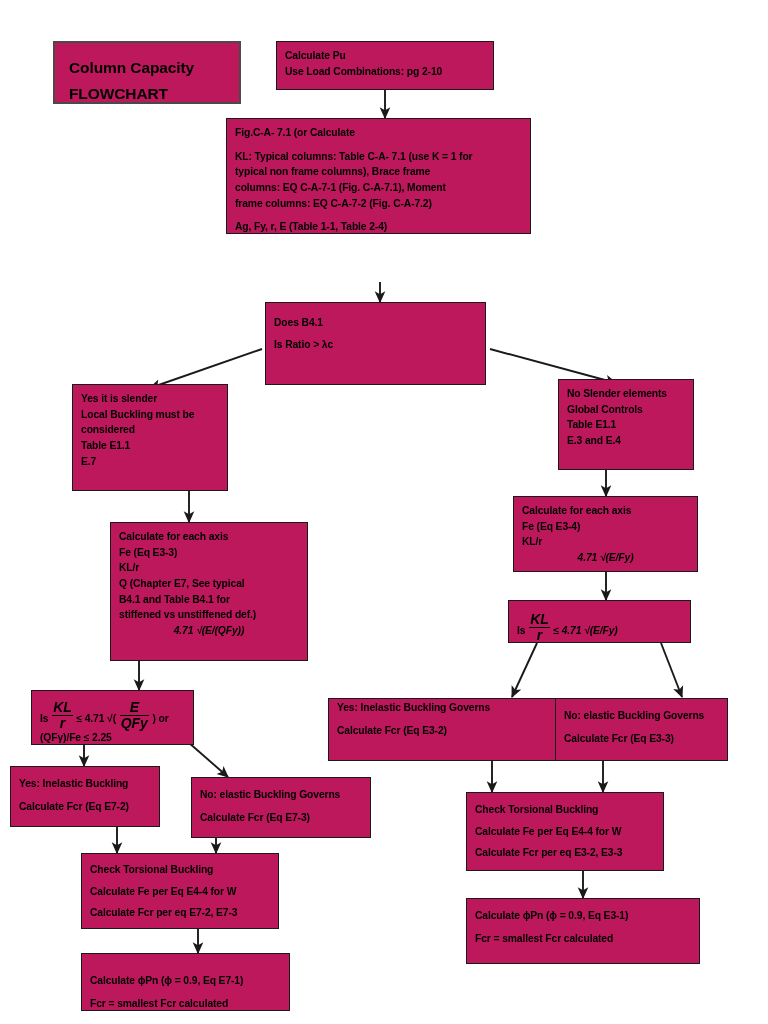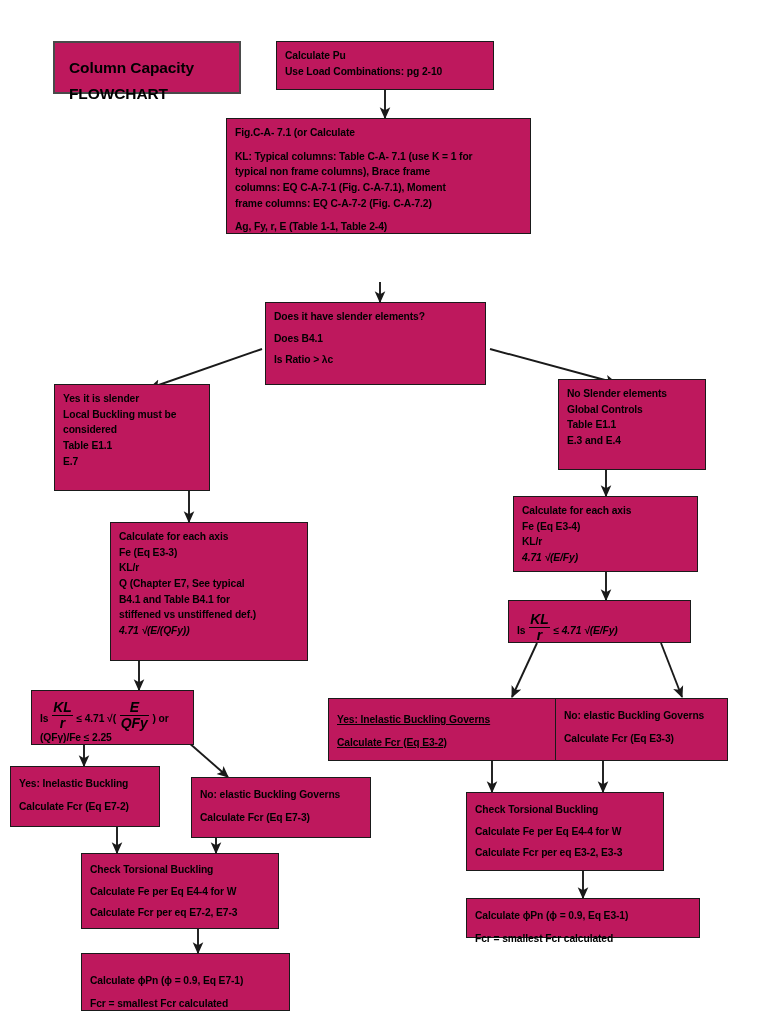--- a/index.html
+++ b/index.html
@@ -51,21 +51,21 @@
     vertical-align: -0.42em;
     text-align: center;
     font-style: italic;
     font-size: 14px;
     line-height: 1.04;
     margin: 0 1px;
   }
   .frac .num { display: block; border-bottom: 1.1px solid #000; padding: 0 1px; }
   .frac .den { display: block; padding: 0 1px; }
   .rad { font-style: normal; }
-  .ital { font-style: italic; }
+  .ital { font-style: italic; text-align: center; }
 </style>
 </head>
 <body>
 
 <div id="page">
 
   <svg class="edges" viewBox="0 0 768 1024" xmlns="http://www.w3.org/2000/svg">
     <defs>
       <marker id="ah" markerWidth="9" markerHeight="9" refX="5.6" refY="3.1" orient="auto" markerUnits="strokeWidth">
         <path d="M0,0.3 L6.2,3.1 L0,5.9 L1.5,3.1 Z" fill="#1a1a1a"></path>
@@ -104,21 +104,21 @@
       <path d="M492,761 L492,792"></path>
 
       <path d="M603,761 L603,792"></path>
 
       <path d="M583,871 L583,898"></path>
 
       <path d="M198,929 L198,953"></path>
     </g>
   </svg>
 
-  <div class="box title-box" style="left:53px; top:41px; width:188px; height:53px;">
+  <div class="box title-box" style="left:53px; top:41px; width:188px; height:63px;">
     <span class="ln">Column Capacity</span>
     <span class="ln">FLOWCHART</span>
   </div>
 
   <div class="box" style="left:276px; top:41px; width:218px; height:49px;">
     <span class="ln">Calculate Pu</span>
     <span class="ln">Use Load Combinations: pg 2-10</span>
   </div>
 
   <div class="box" style="left:226px; top:118px; width:305px; height:116px;">
@@ -126,36 +126,35 @@
     <span class="sp"></span>
     <span class="ln">KL: Typical columns: Table C-A- 7.1 (use K = 1 for</span>
     <span class="ln">typical non frame columns), Brace frame</span>
     <span class="ln">columns: EQ C-A-7-1 (Fig. C-A-7.1), Moment</span>
     <span class="ln">frame columns: EQ C-A-7-2 (Fig. C-A-7.2)</span>
     <span class="sp"></span>
     <span class="ln">Ag, Fy, r, E  (Table 1-1, Table 2-4)</span>
   </div>
 
   <div class="box" style="left:265px; top:302px; width:221px; height:83px;">
-    <span class="ln">Does it have slender elements?</span>
     <span class="sp" style="height:6px"></span>
     <span class="ln">Does B4.1</span>
     <span class="sp" style="height:6px"></span>
     <span class="ln">Is Ratio &gt; λc</span>
   </div>
 
-  <div class="box" style="left:54px; top:384px; width:156px; height:107px;">
+  <div class="box" style="left:72px; top:384px; width:156px; height:107px;">
     <span class="ln">Yes it is slender</span>
     <span class="ln">Local Buckling must be</span>
     <span class="ln">considered</span>
     <span class="ln">Table E1.1</span>
     <span class="ln">E.7</span>
   </div>
 
-  <div class="box" style="left:558px; top:379px; width:148px; height:91px;">
+  <div class="box" style="left:558px; top:379px; width:136px; height:91px;">
     <span class="ln">No Slender elements</span>
     <span class="ln">Global Controls</span>
     <span class="ln">Table E1.1</span>
     <span class="ln"> E.3 and E.4</span>
   </div>
 
   <div class="box" style="left:513px; top:496px; width:185px; height:76px;">
     <span class="ln">Calculate for each axis</span>
     <span class="ln">Fe (Eq E3-4)</span>
     <span class="ln">KL/r</span>
@@ -195,21 +194,21 @@
       <span class="rad">4.71 √(</span>
       <span class="frac">
         <span class="num">E</span>
         <span class="den">QFy</span>
       </span>
       <span>) or</span>
     </span>
     <span class="ln">(QFγ)/Fe ≤ 2.25</span>
   </div>
 
-  <div class="box" style="left:328px; top:698px; width:240px; height:63px; padding-top:13px;text-decoration:underline;">
+  <div class="box" style="left:328px; top:698px; width:240px; height:63px; padding-top:1px;">
     <span class="ln">Yes: Inelastic Buckling Governs</span>
     <span class="sp" style="height:7px"></span>
     <span class="ln">Calculate Fcr (Eq E3-2)</span>
   </div>
 
   <div class="box" style="left:555px; top:698px; width:173px; height:63px; padding-top:9px;">
     <span class="ln">No: elastic Buckling Governs</span>
     <span class="sp" style="height:7px"></span>
     <span class="ln">Calculate Fcr (Eq E3-3)</span>
   </div>
@@ -235,21 +234,21 @@
   </div>
 
   <div class="box" style="left:81px; top:853px; width:198px; height:76px; padding-top:8px;">
     <span class="ln">Check Torsional Buckling</span>
     <span class="sp" style="height:6px"></span>
     <span class="ln">Calculate Fe per Eq E4-4 for W</span>
     <span class="sp" style="height:6px"></span>
     <span class="ln">Calculate Fcr per eq E7-2, E7-3</span>
   </div>
 
-  <div class="box" style="left:466px; top:898px; width:234px; height:40px; padding-top:9px;">
+  <div class="box" style="left:466px; top:898px; width:234px; height:66px; padding-top:9px;">
     <span class="ln">Calculate ϕPn  (ϕ = 0.9, Eq E3-1)</span>
     <span class="sp" style="height:7px"></span>
     <span class="ln">Fcr = smallest Fcr calculated</span>
   </div>
 
   <div class="box" style="left:81px; top:953px; width:209px; height:58px; padding-top:19px;">
     <span class="ln">Calculate ϕPn  (ϕ = 0.9, Eq E7-1)</span>
     <span class="sp" style="height:7px"></span>
     <span class="ln">Fcr = smallest Fcr calculated</span>
   </div>

